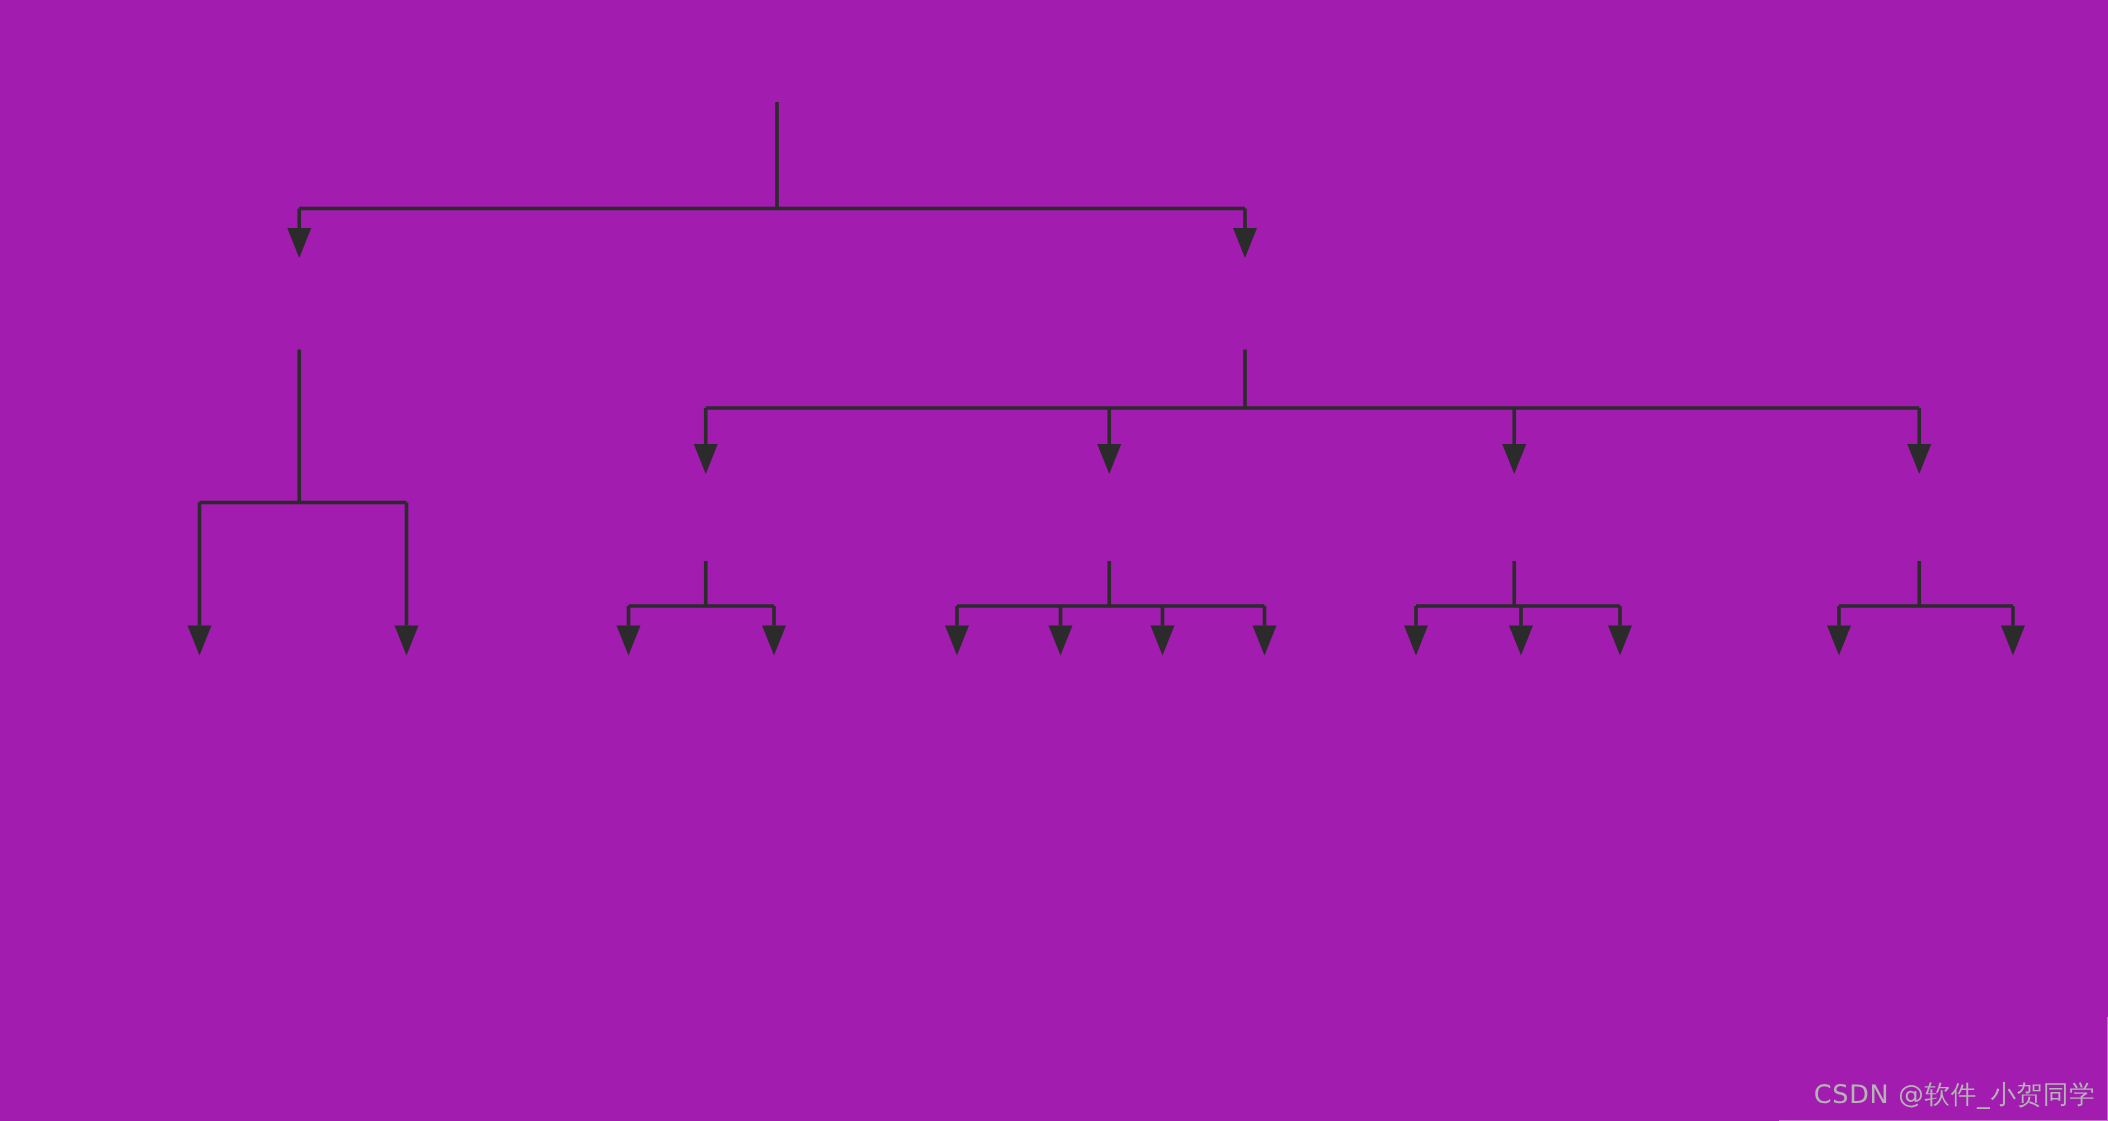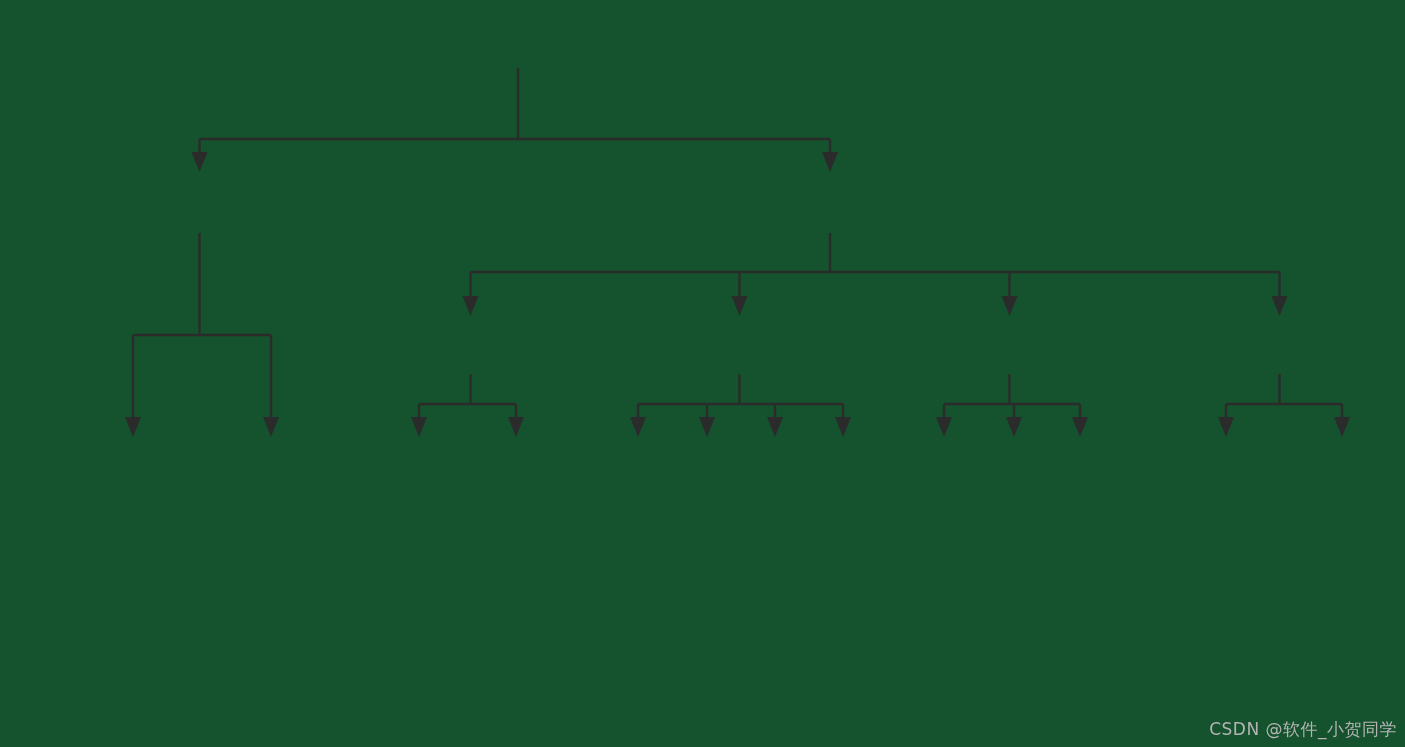--- a/index.html
+++ b/index.html
@@ -10,21 +10,21 @@
   body {
     width: 1405px;
     height: 747px;
     overflow: hidden;
     font-family: "DejaVu Sans", "Liberation Sans", sans-serif;
   }
   #diagram-root {
     position: relative;
     width: 1405px;
     height: 747px;
-    background: #14532d;
+    background: #a21caf;
   }
   svg#tree-svg {
     position: absolute;
     left: 0;
     top: 0;
     width: 1405px;
     height: 747px;
     display: block;
   }
   .connector {

